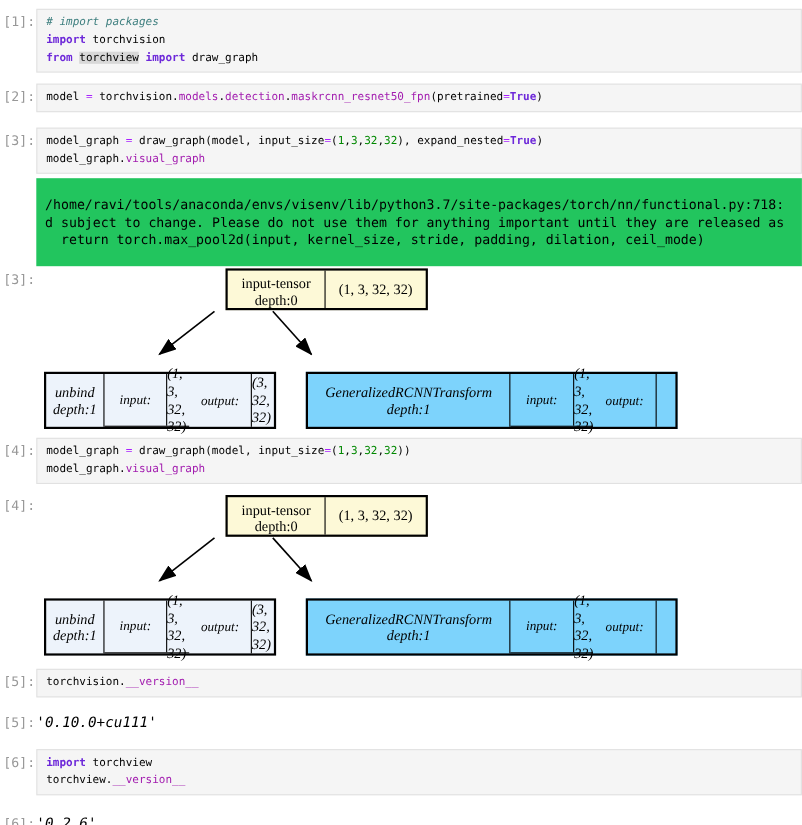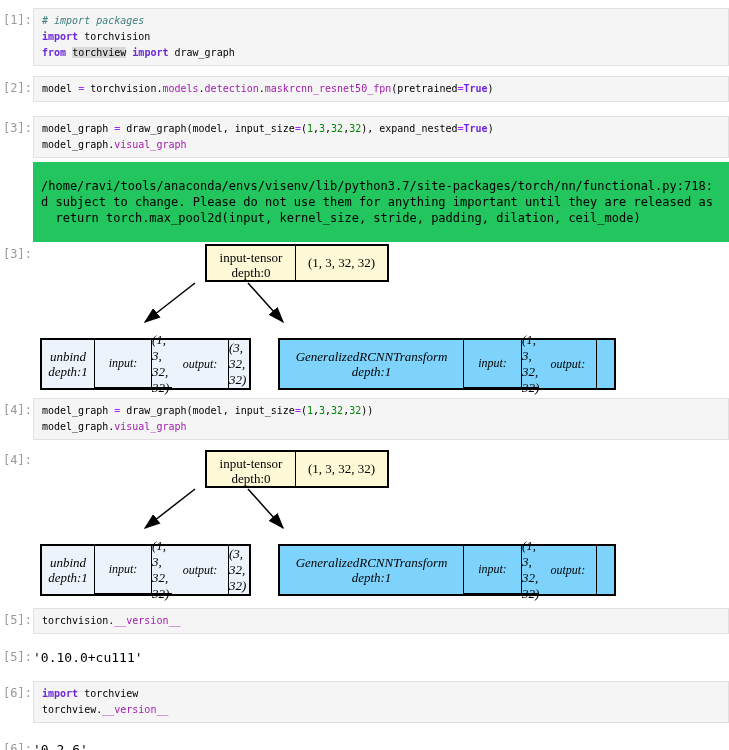--- a/index.html
+++ b/index.html
@@ -13,21 +13,21 @@
       white-space:pre;overflow:hidden;color:#000;}
   .tk-kw{color:#6d28d9;font-weight:bold;}
   .tk-cm{color:#408080;font-style:italic;}
   .tk-pr{color:#a21caf;}
   .tk-op{color:#aa22ff;}
   .tk-nu{color:#008800;}
   .tk-hl{background:#d8d8d8;}
   .stderr{flex:1;min-width:0;background:#22c55e;padding:16px 8px;box-sizing:border-box;}
   .stderr .cl{font-size:12px;line-height:16px;}
   .outtext{flex:1;font-family:"DejaVu Sans Mono","Liberation Mono",monospace;font-size:13px;
-           line-height:16px;color:#000;padding-top:5px;white-space:pre;}
+           line-height:16px;color:#000;padding-top:5px;white-space:pre;font-style:italic;}
   
   .mt8{margin-top:8px;}  .mt10{margin-top:10px;} .mt14{margin-top:14px;} .mt4{margin-top:4px;}
   .mt0{margin-top:0;}    .mt16{margin-top:16px;} .mt20{margin-top:20px;} .mt11{margin-top:11px;}
   .mt15{margin-top:15px;}
 
   
   .graph{flex:1;min-width:0;position:relative;height:140px;}
   .graph svg.edges{position:absolute;left:0;top:0;}
   .gfont{font-family:"Liberation Serif","DejaVu Serif",serif;font-size:13px;color:#000;}
   .gnode{position:absolute;left:172px;top:2px;width:184px;height:38px;background:#fdf9d7;

